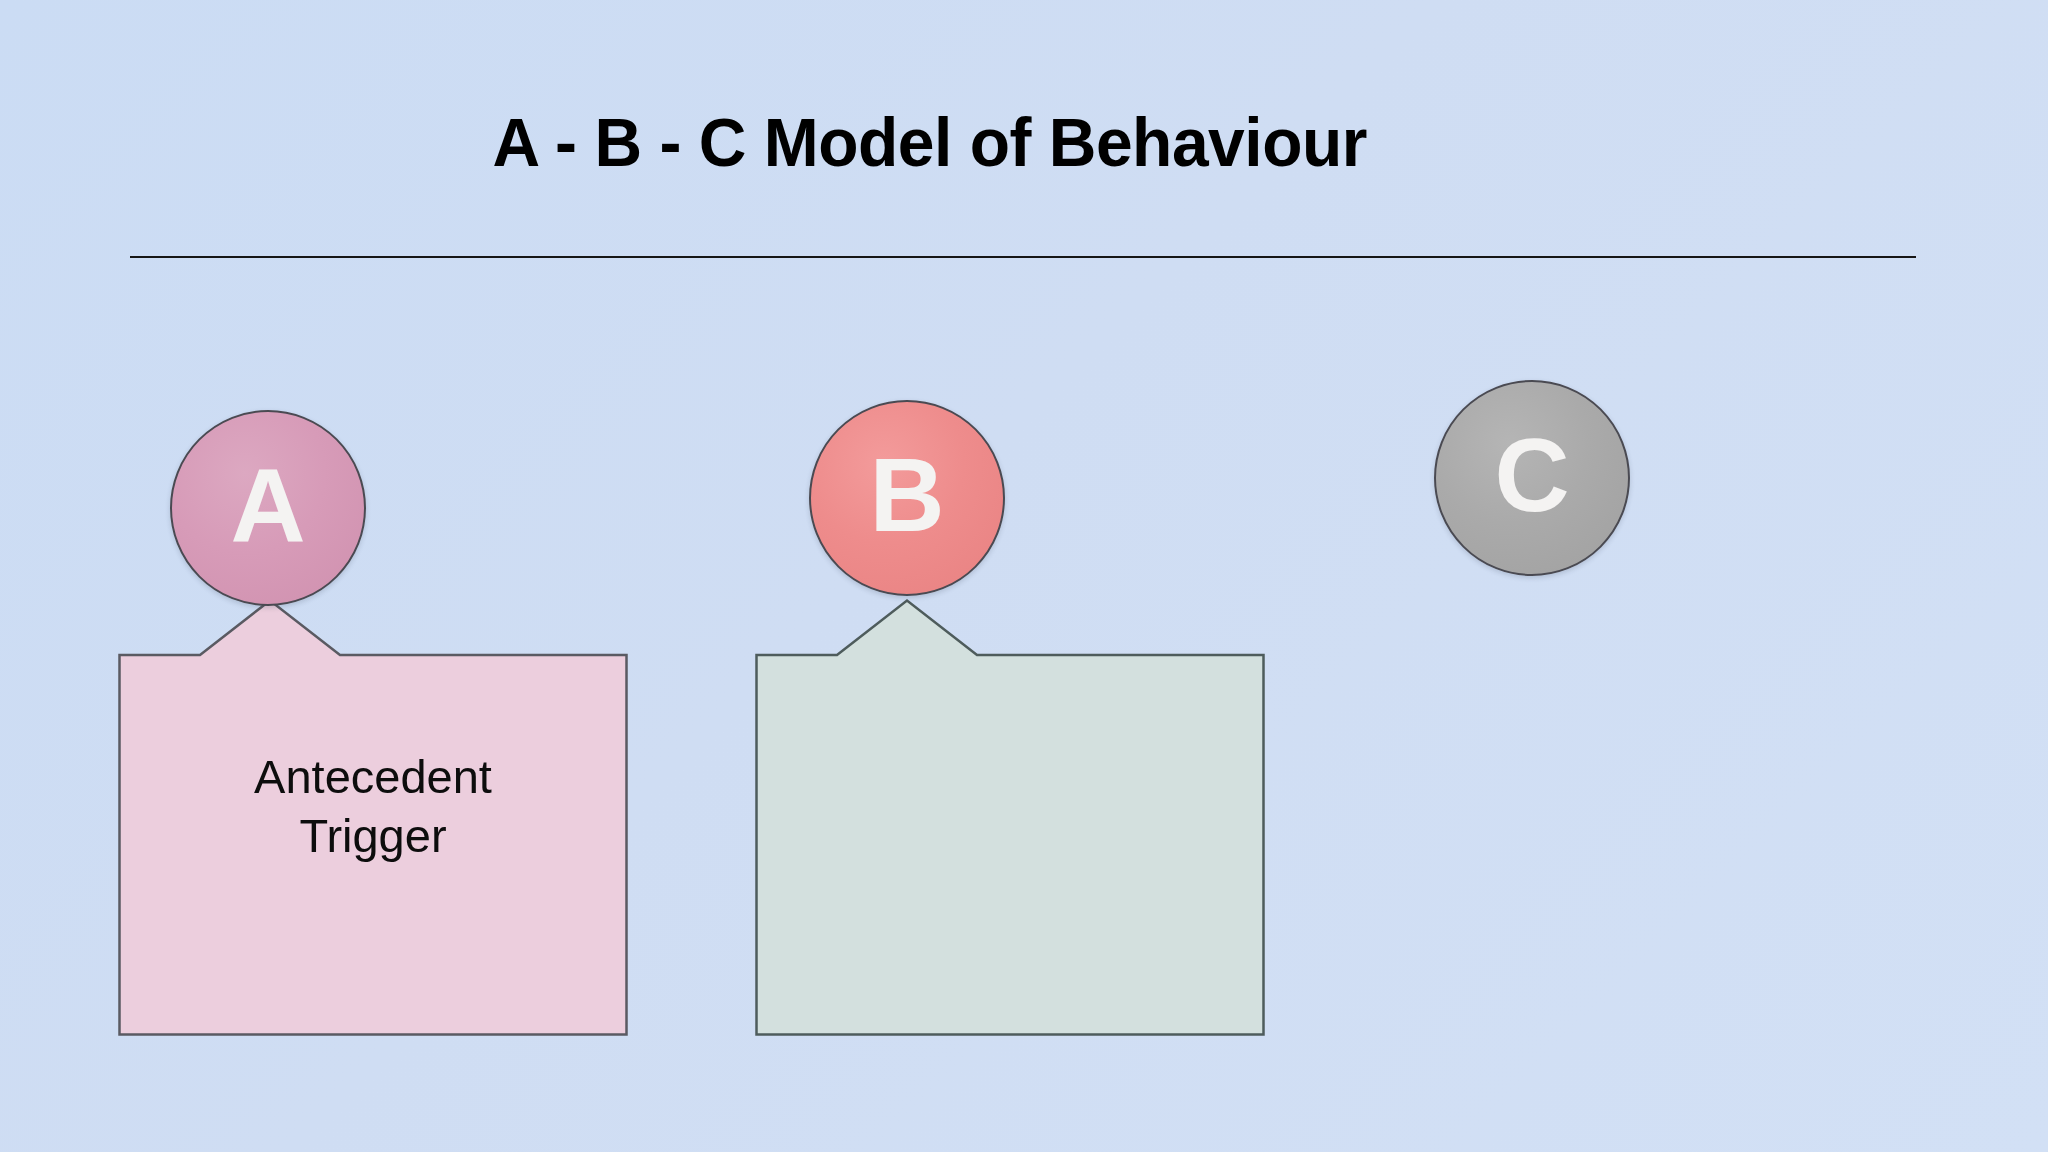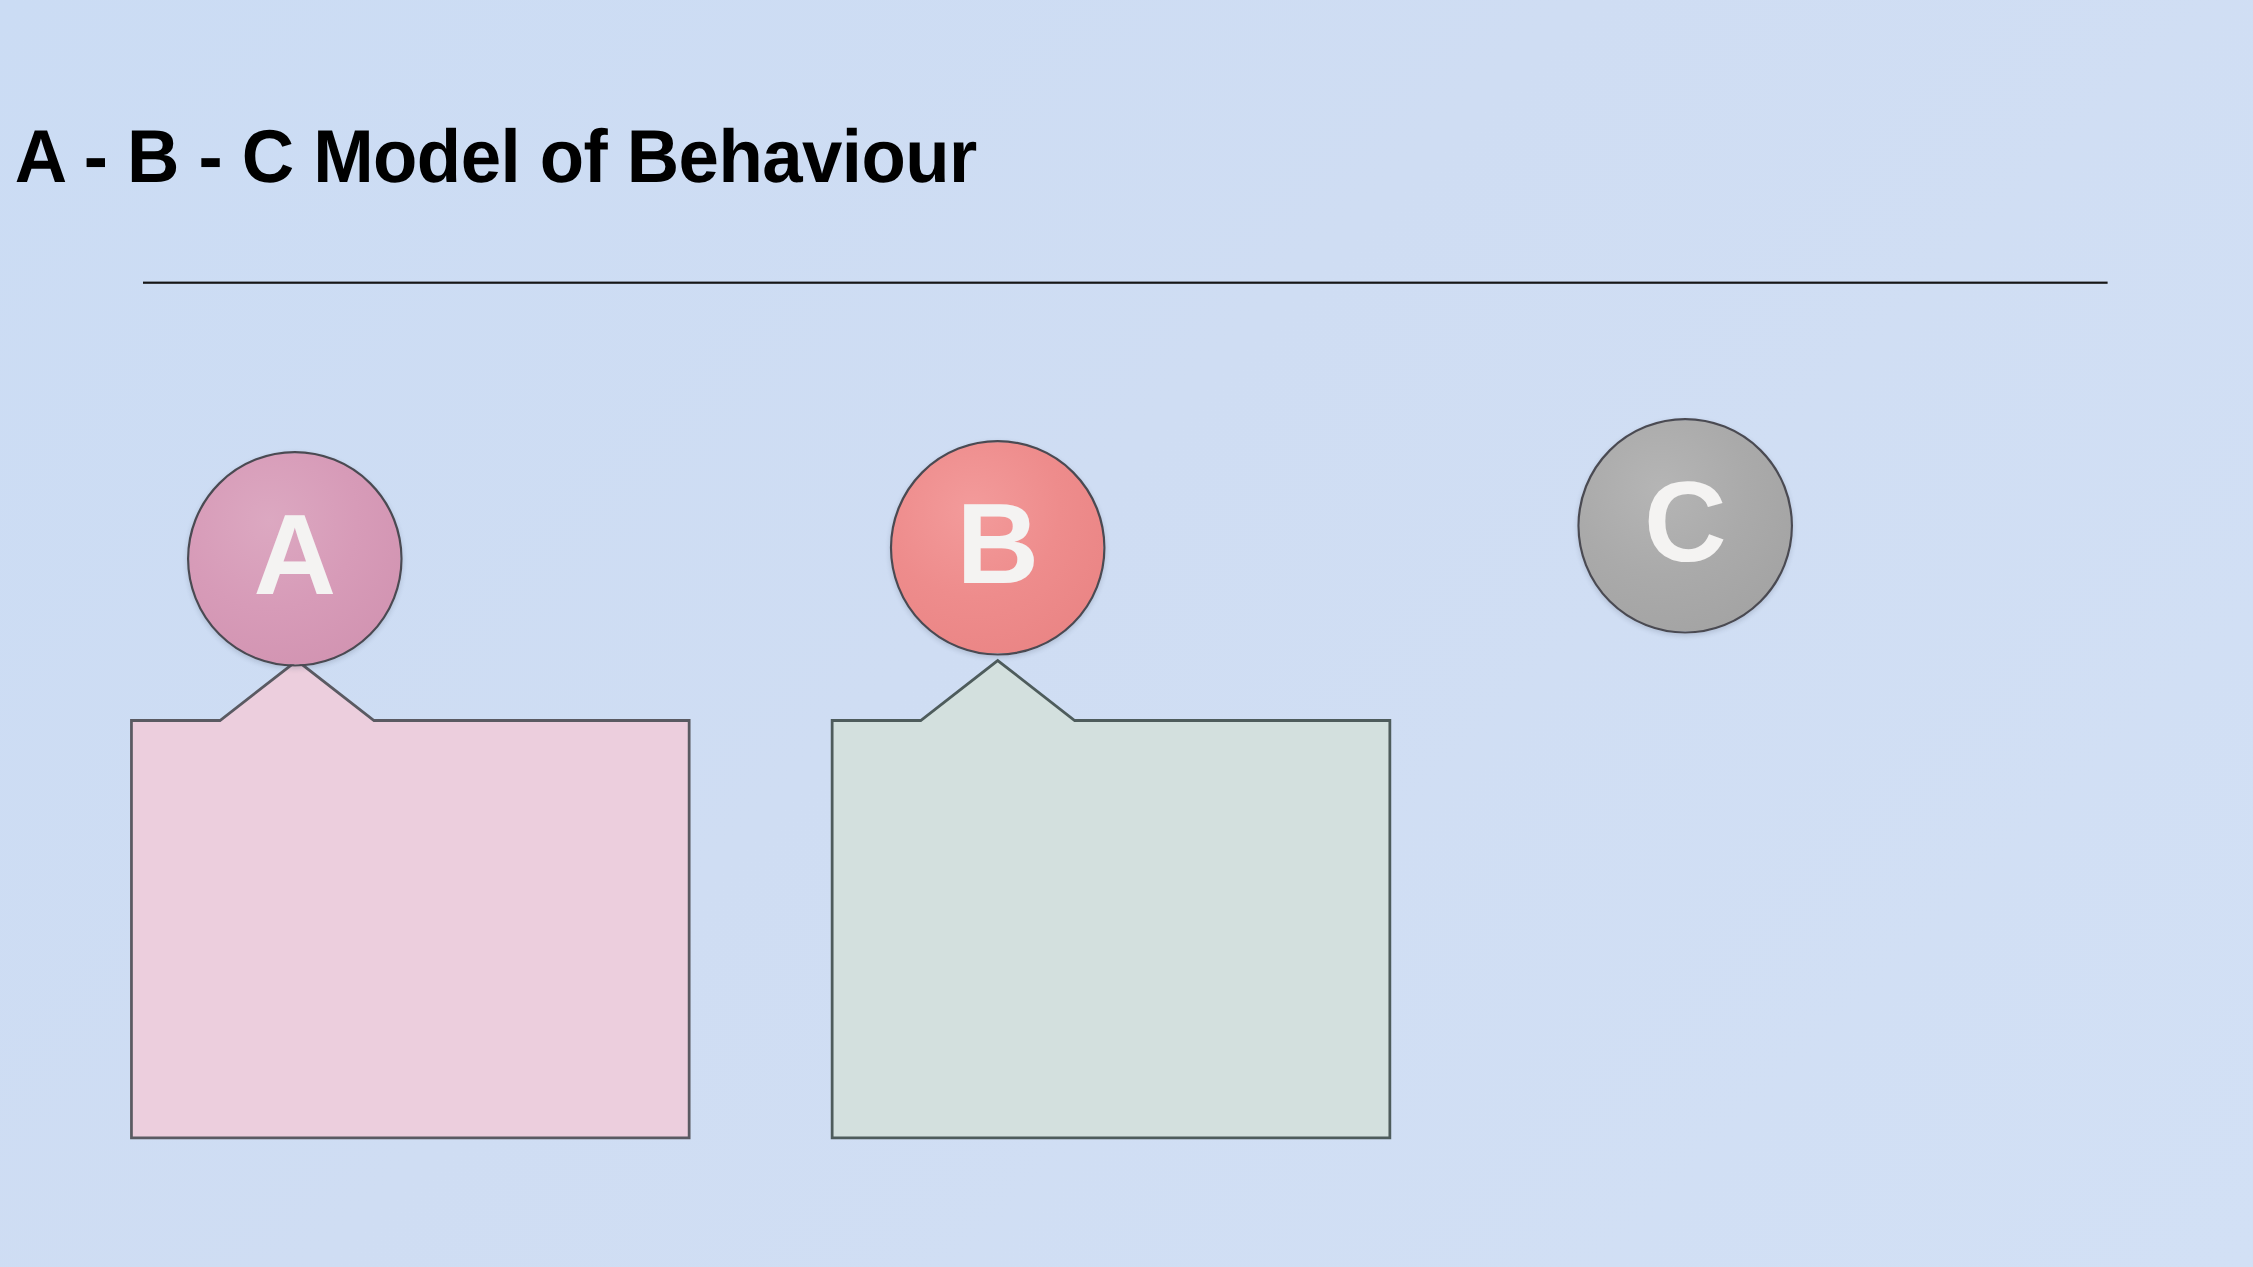--- a/index.html
+++ b/index.html
@@ -16,21 +16,21 @@
     background: linear-gradient(135deg, #cbdcf4 0%, #cfddf3 45%, #d2e0f5 100%);
     font-family: "Liberation Sans", "DejaVu Sans", sans-serif;
   }
 
   
   #title-block {
     position: absolute;
     left: 0;
     top: 108px;
     width: 1860px;
-    text-align: left;
+    text-align: center;
   }
   #page-title {
     display: inline-block;
     font-family: "Liberation Sans", "DejaVu Sans", sans-serif;
     font-weight: bold;
     font-size: 68px;
     letter-spacing: -0.5px;
     color: #000000;
     line-height: 1.0;
     white-space: nowrap;
@@ -128,20 +128,22 @@
     <div id="page-title">A - B - C Model of Behaviour</div>
   </div>
   <div id="title-rule"></div>
 
   <div class="column" id="col-a">
 
     <div class="panel">
       <svg viewBox="0 0 510 438" preserveAspectRatio="none">
         <path d="M 1.5 57 L 82 57 L 152 2.5 L 222 57 L 508.5 57 L 508.5 436.5 L 1.5 436.5 Z" fill="#eccedd" stroke="#5a5a62" stroke-width="2.5" stroke-linejoin="miter"></path>
       </svg>
+      <div class="panel-text">Antecedent
+Trigger</div>
     </div>
 
     <div class="badge" style="background: radial-gradient(circle at 38% 32%, #dca8c1 0%, #d79bb8 45%, #cf90ae 100%);">
       <span class="badge-letter">A</span>
     </div>
   </div>
 
   <div class="column" id="col-b">
 
     <div class="panel">

